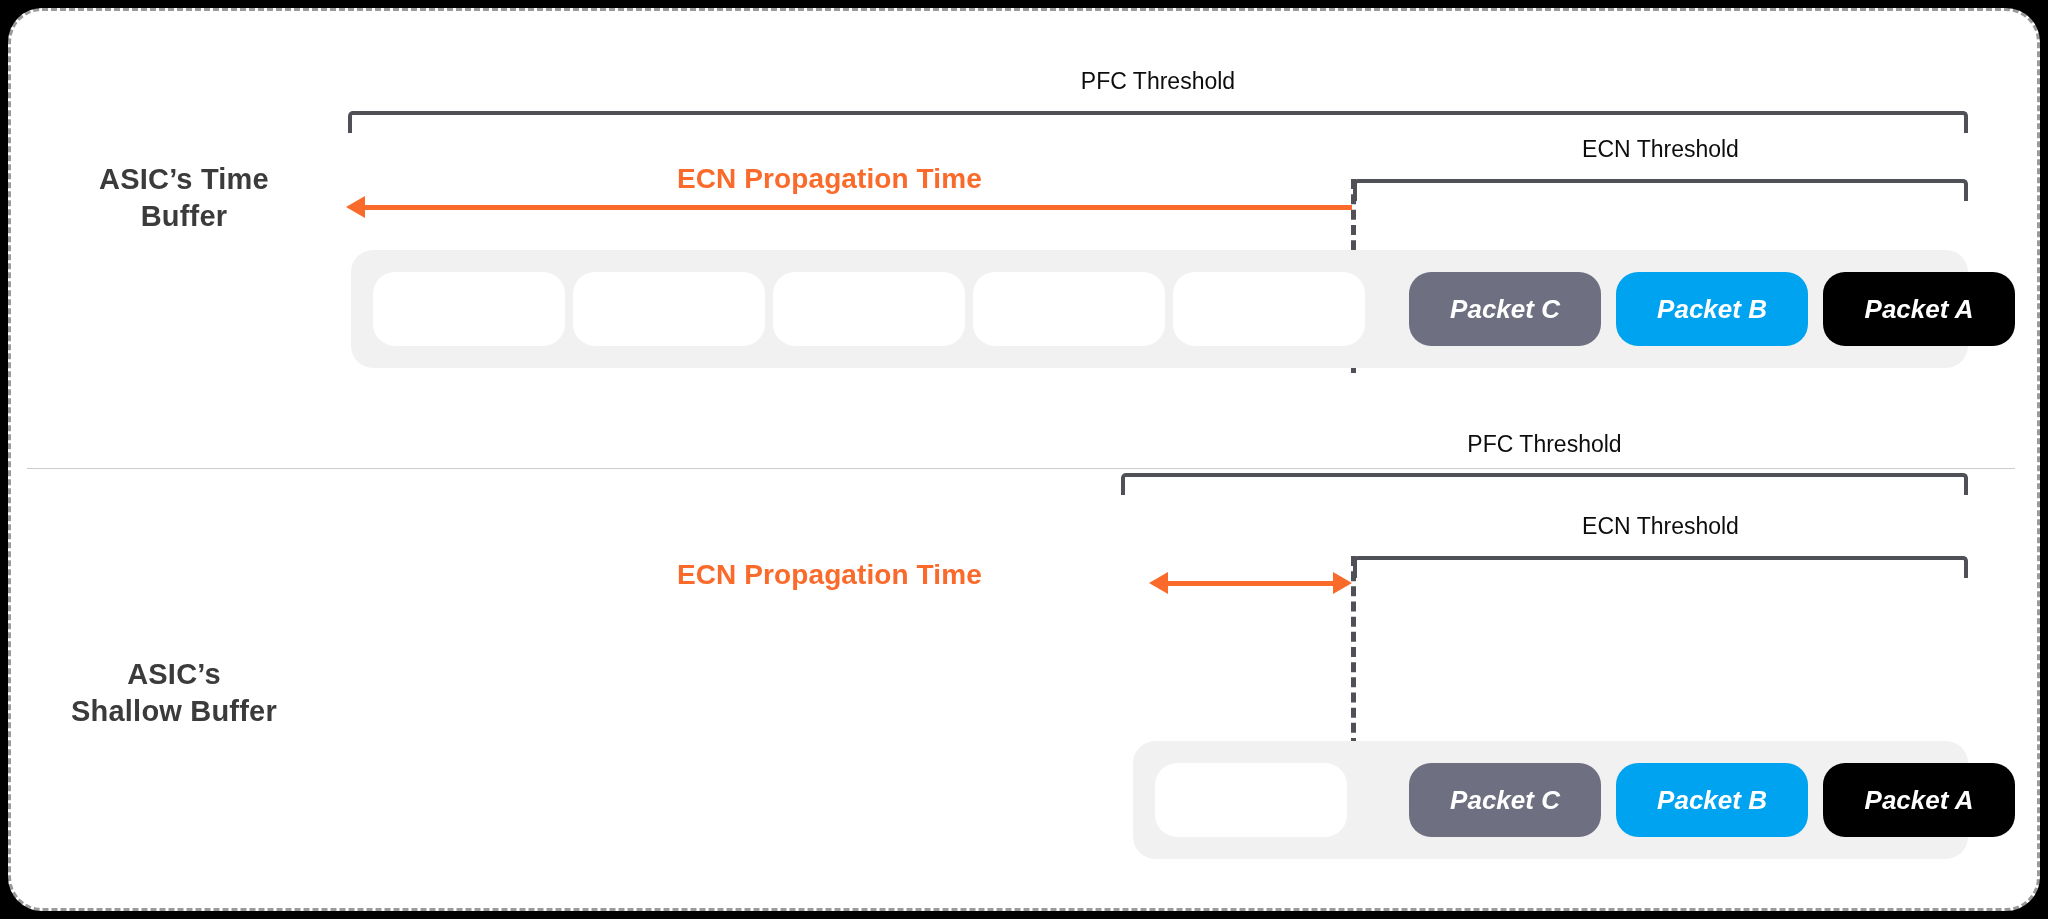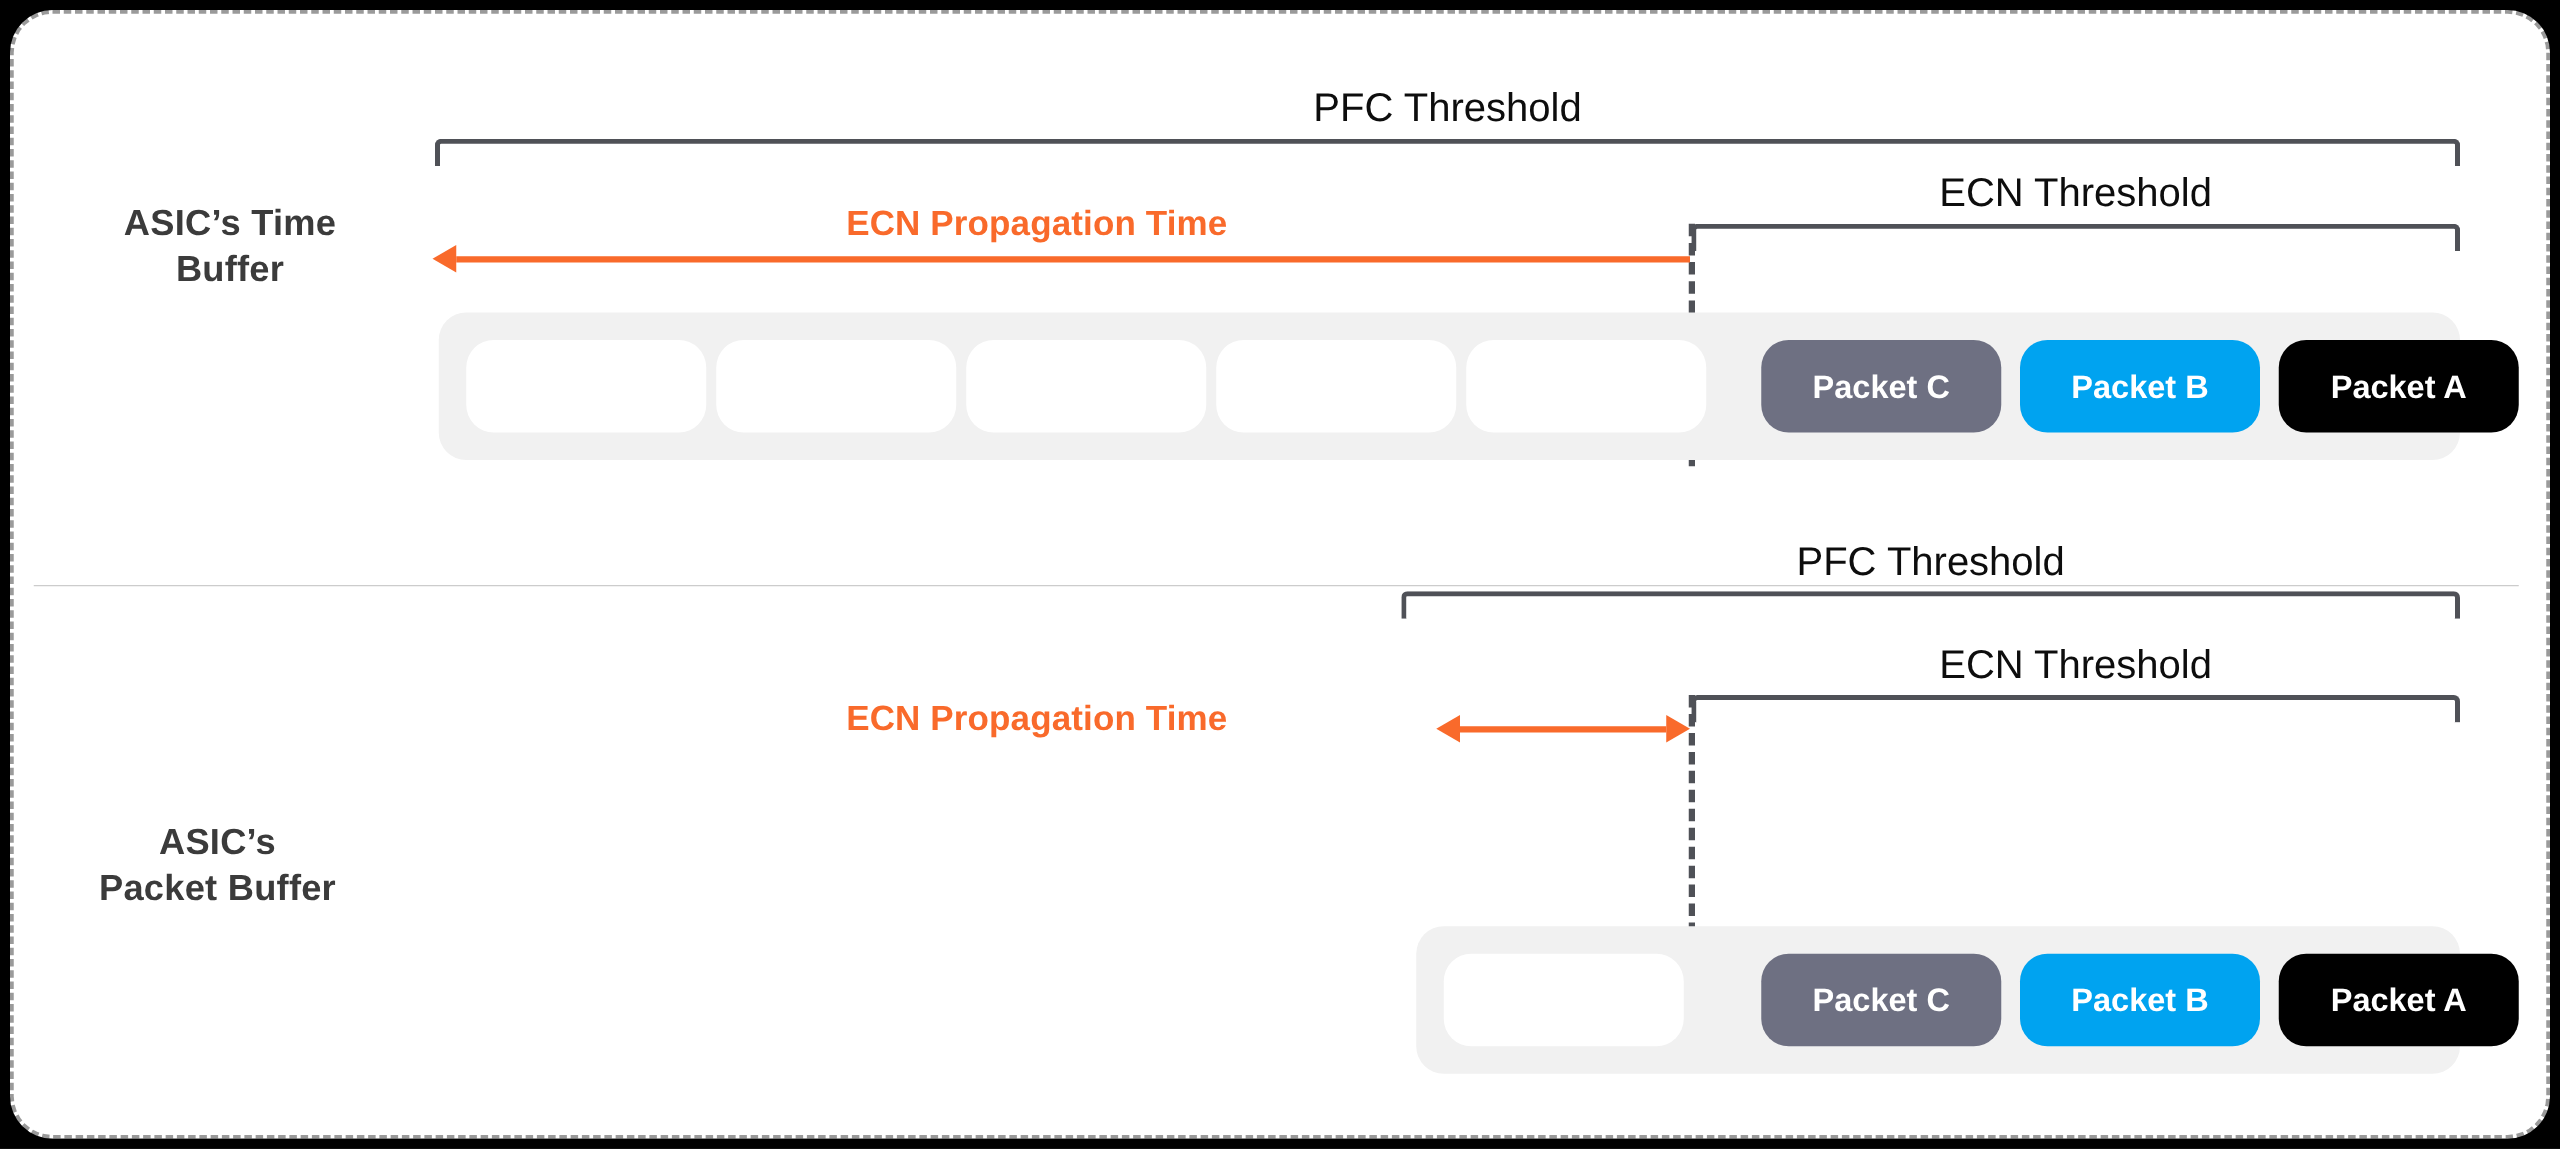--- a/index.html
+++ b/index.html
@@ -45,21 +45,21 @@
     line-height: 1.28;
     letter-spacing: .2px;
     white-space: pre-line;
   }
   #title-deep    { left: 28px;  top: 150px; width: 290px; }
   #title-shallow { left: 18px;  top: 645px; width: 290px; }
 
   
   .threshold-label {
     position: absolute;
-    font-size: 32px;
+    font-size: 23px;
     color: #0d0d0d;
     font-weight: 400;
     text-align: center;
     white-space: nowrap;
   }
 
   
   .bracket {
     position: absolute;
     border: 4px solid #4f5157;
@@ -97,20 +97,21 @@
     color: #f96a2b;
     white-space: nowrap;
     letter-spacing: .1px;
   }
 
   
   .buffer {
     position: absolute;
     background: #f1f1f1;
     border-radius: 22px;
+    font-style: italic;
   }
   .slot {
     position: absolute;
     top: 22px;
     height: 74px;
     border-radius: 22px;
     display: flex;
     align-items: center;
     justify-content: center;
     font-size: 26px;
@@ -160,21 +161,21 @@
         <span>Packet A</span>
       </div>
     </div>
   </div>
 
   <div id="divider"></div>
 
   <div class="panel">
 
     <div class="row-title" id="title-shallow">ASIC’s
-Packet Buffer</div>
+Shallow Buffer</div>
 
     <div class="threshold-label" style="left:1110px; top:420px; width:847px;">PFC Threshold</div>
     <div class="bracket" style="left:1110px; top:462px; width:847px; height:22px;"></div>
 
     <div class="threshold-label" style="left:1342px; top:502px; width:615px;">ECN Threshold</div>
     <div class="bracket" style="left:1342px; top:545px; width:615px; height:22px;"></div>
 
     <div class="dashed-marker" style="left:1340px; top:545px; height:192px;"></div>
 
     <div class="prop-label" style="left:666px; top:548px;">ECN Propagation Time</div>

